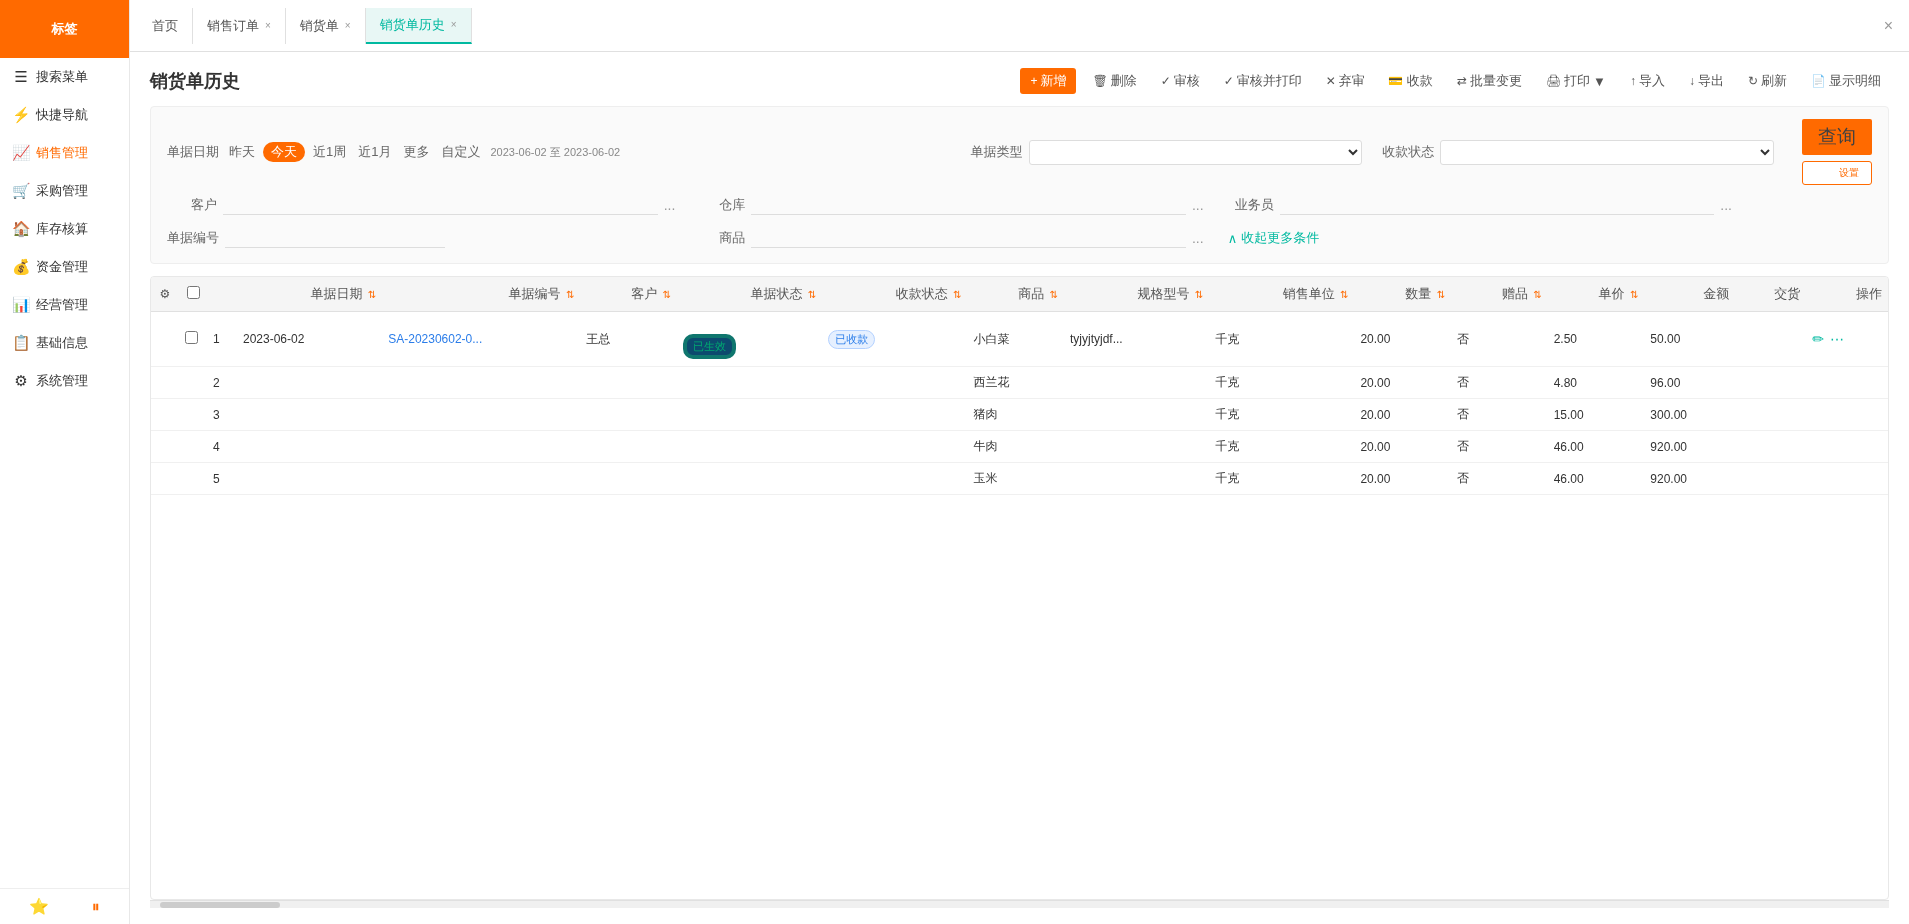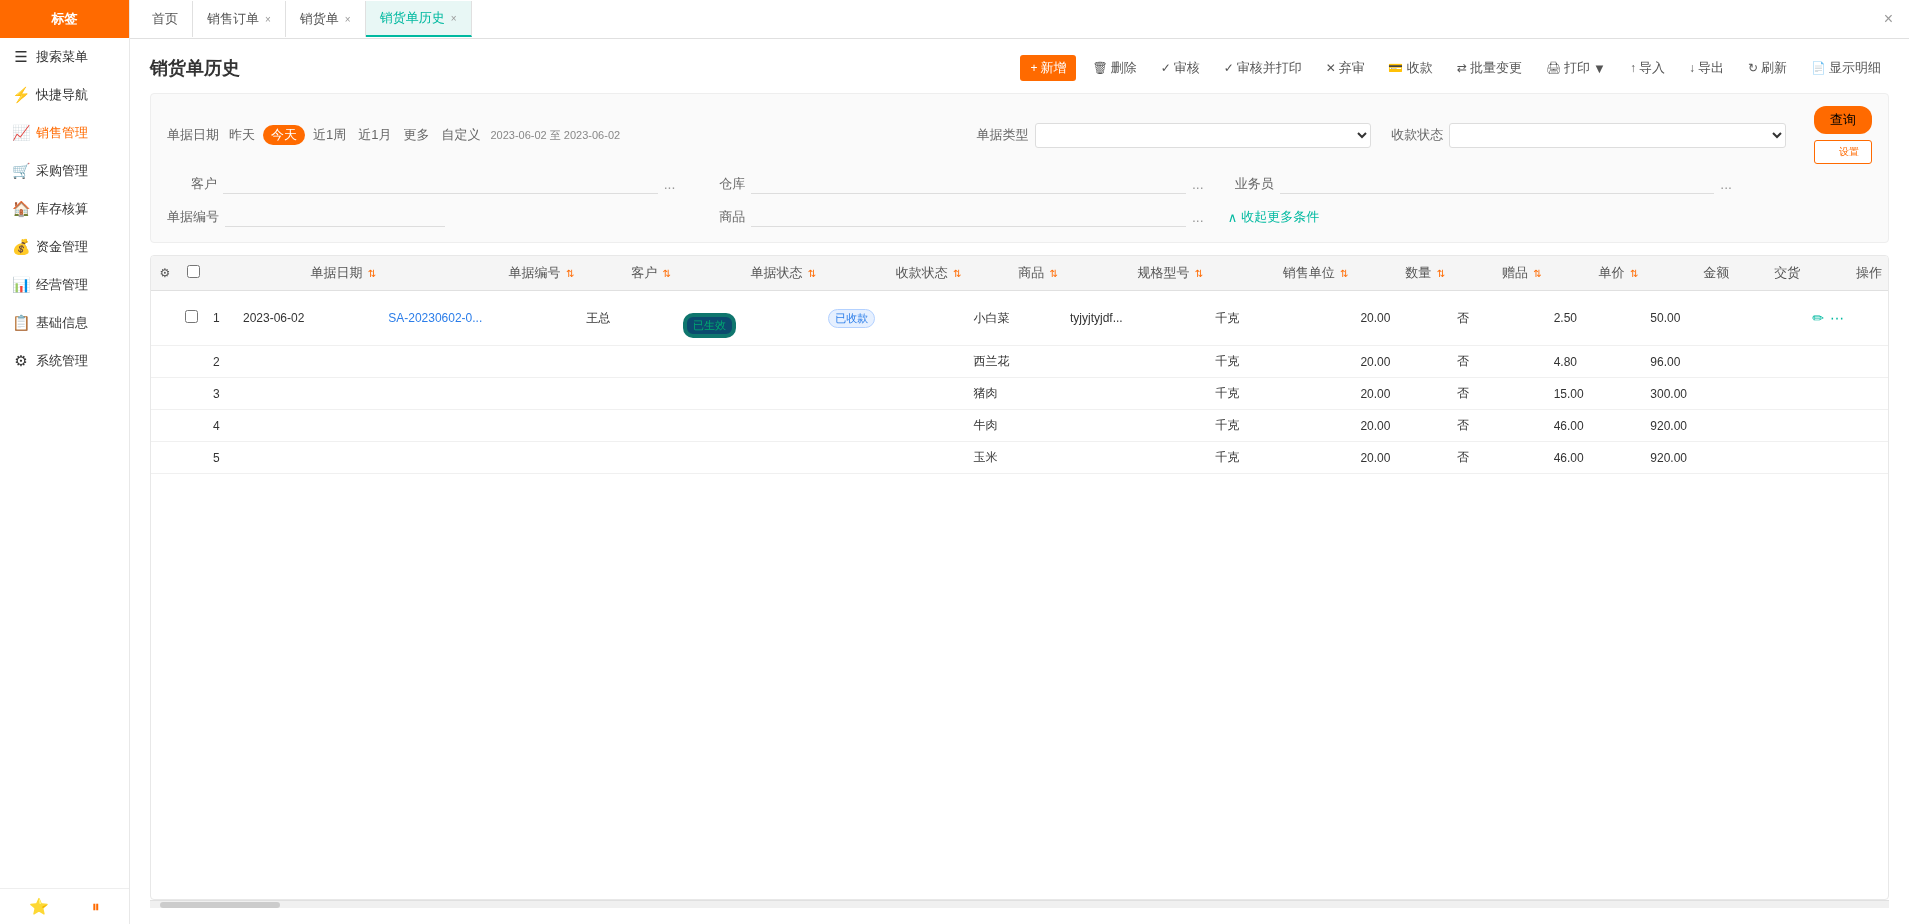--- a/index.html
+++ b/index.html
@@ -8,21 +8,21 @@
     
     .sidebar {
       width: 130px;
       background: #fff;
       border-right: 1px solid #e8e8e8;
       display: flex;
       flex-direction: column;
       flex-shrink: 0;
     }
     .sidebar-logo {
-      height: 38px;
+      height: 58px;
       background: #ff6a00;
       display: flex;
       align-items: center;
       justify-content: center;
       color: #fff;
       font-size: 14px;
       font-weight: bold;
       padding: 0 8px;
     }
     .sidebar-item {
@@ -57,21 +57,21 @@
       flex-direction: column;
       overflow: hidden;
     }
 
     
     .tab-bar {
       display: flex;
       align-items: center;
       background: #fff;
       border-bottom: 1px solid #e0e0e0;
-      height: 39px;
+      height: 52px;
       padding: 0 8px;
       flex-shrink: 0;
     }
     .tab {
       display: flex;
       align-items: center;
       gap: 4px;
       padding: 0 14px;
       height: 36px;
       cursor: pointer;
@@ -224,26 +224,26 @@
       gap: 4px;
       color: #00b9a0;
       cursor: pointer;
       font-size: 12px;
       padding: 4px;
     }
 
     
     .query-btn {
       background: #ff6a00;
-      color: #000000;
+      color: #404040;
       border: none;
-      border-radius: 12px;
+      border-radius: 2px;
       padding: 5px 16px;
       cursor: pointer;
-      font-size: 13px;
+      font-size: 19px;
     }
     .settings-btn {
       background: #fff;
       color: #ff6a00;
       border: 1px solid #ff6a00;
       border-radius: 3px;
       padding: 4px 12px;
       cursor: pointer;
       font-size: 10px;
       text-align: right;

